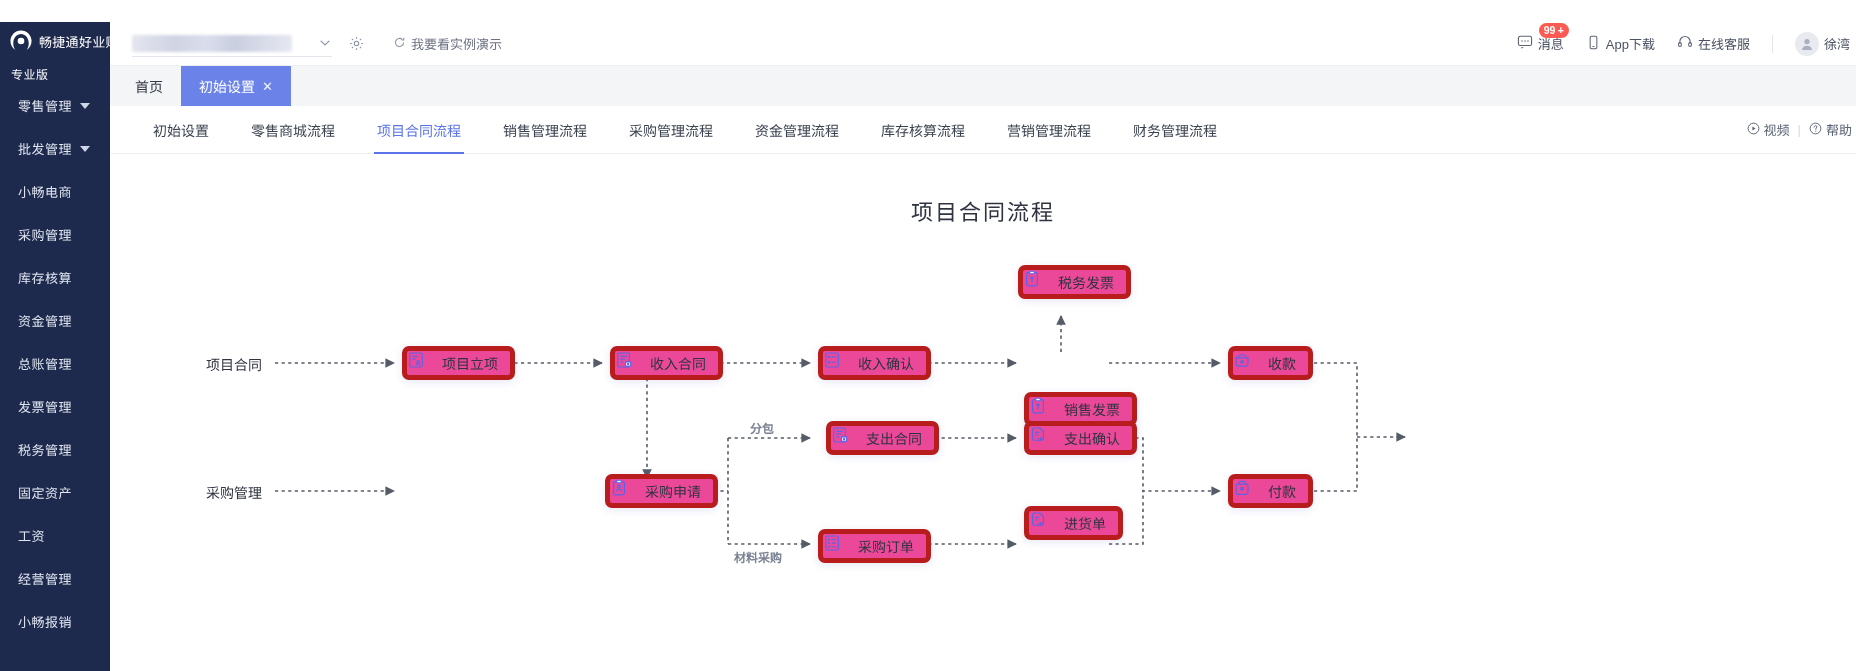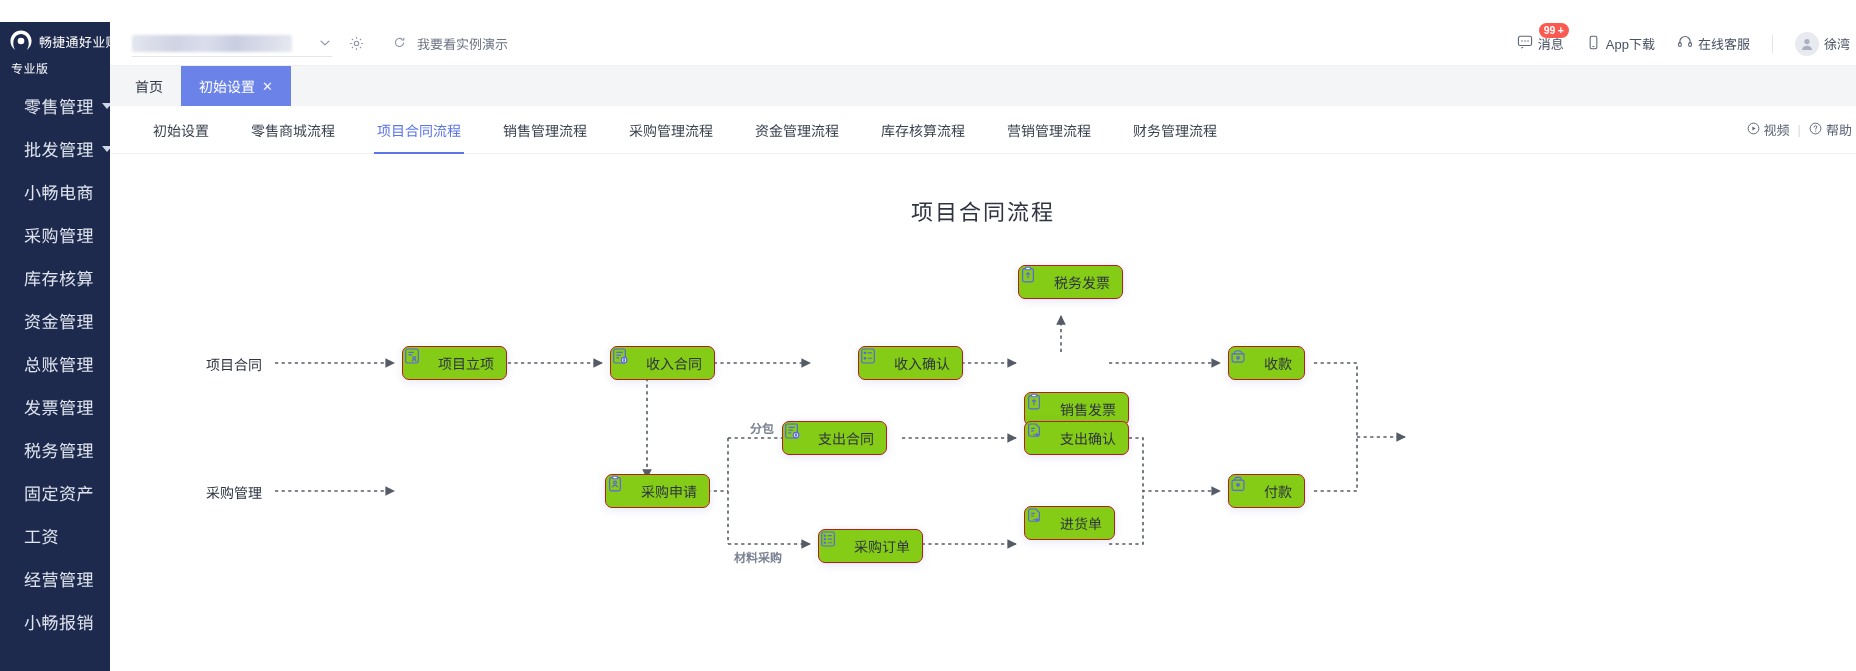--- a/index.html
+++ b/index.html
@@ -22,27 +22,27 @@
     overflow: hidden;
   }
   .brand { position: relative; height: 56px; padding: 6px 0 0 8px; }
   .brand-row { display: flex; align-items: center; gap: 5px; }
   .brand-logo { width: 26px; height: 26px; flex: 0 0 26px; }
   .brand-name {
     color: #ffffff; font-size: 13px; white-space: nowrap;
     letter-spacing: .3px; font-weight: 500;
   }
   .brand-sub {
-    color: #ffffff; font-size: 12px; margin-left: 3px; margin-top: 5px;
+    color: #ffffff; font-size: 12px; margin-left: 3px; margin-top: 11px;
     letter-spacing: .5px;
   }
   .menu { margin-top: 6px; }
   .menu-item {
     height: 43px; display: flex; align-items: center;
-    padding-left: 24px; color: #dfe4ef; font-size: 17px;
+    padding-left: 18px; color: #dfe4ef; font-size: 13px;
     letter-spacing: .5px; cursor: pointer; white-space: nowrap;
   }
   .caret {
     width: 0; height: 0; margin-left: 8px;
     border-left: 5px solid transparent; border-right: 5px solid transparent;
     border-top: 6px solid #cfd6e6;
   }
 
   
   .topbar {
@@ -56,21 +56,21 @@
     border-bottom: 1px solid #e2e5ec; position: relative;
   }
   .org-mask {
     width: 160px; height: 17px; border-radius: 2px;
     background: linear-gradient(100deg,#e4e6ef 0%,#cfd3e3 28%,#dadeec 46%,#c9cee0 64%,#e7e9f1 100%);
     filter: blur(1.6px);
   }
   .chev-down { width: 14px; height: 14px; color:#9aa2b4; }
   .gear { margin-left: 16px; color:#8b93a6; display:flex; }
   .demo-link {
-    margin-left: 28px; display: flex; align-items: center; gap: 11px;
+    margin-left: 28px; display: flex; align-items: center; gap: 5px;
     color: #6b7280; font-size: 13px; cursor: pointer; white-space: nowrap;
   }
   .spacer { flex: 1 1 auto; }
   .hdr-actions { display:flex; align-items:center; gap: 22px; padding-right: 6px; }
   .hdr-item {
     display: flex; align-items: center; gap: 5px;
     color: #4a5263; font-size: 13px; cursor: pointer; position: relative;
     white-space: nowrap;
   }
   .badge {
@@ -130,22 +130,22 @@
   .diagram-title {
     position: absolute; left: 0; right: 0; top: 40px;
     text-align: center; font-size: 22px; color: #2f3440; letter-spacing: 2px;
   }
   .flow { position: absolute; inset: 0; }
   .flow svg { position: absolute; left: 0; top: 0; }
 
   .node {
     position: absolute;
     height: 34px;
-    background: #84cc16;
-    border: 1px solid #b91c1c;
+    background: #ec4899;
+    border: 5px solid #b91c1c;
     border-radius: 7px;
     box-shadow: 0 2px 8px rgba(99,110,190,.16);
     display: flex; align-items: center; gap: 7px;
     padding: 0 12px 0 10px;
     font-size: 14px; color: #2f3440; white-space: nowrap;
     cursor: pointer;
   }
   .node .ico { width: 18px; height: 18px; flex: 0 0 18px; display:flex; }
   .lane-label {
     position: absolute; font-size: 14px; color: #2f3440; white-space: nowrap; text-align: right;
@@ -427,21 +427,21 @@
           <svg viewBox="0 0 20 20" width="18" height="18" fill="none" stroke="#5b63e8" stroke-width="1.3">
             <rect x="3" y="2.2" width="13" height="15.6" rx="2"></rect>
             <path d="M6 6h7M6 9h5M6 12h3"></path>
             <circle cx="14.6" cy="14.6" r="3" fill="#fff"></circle>
             <path d="M13.4 13.5h2.4M13.4 15.2h2.4M14.6 16.4v-3.3"></path>
           </svg>
         </span>
         <span>收入合同</span>
       </div>
 
-      <div class="node" style="left:748px; top:192px;">
+      <div class="node" style="left:708px; top:192px;">
         <span class="ico">
           <svg viewBox="0 0 20 20" width="18" height="18" fill="none" stroke="#5b63e8" stroke-width="1.3">
             <rect x="3" y="2.2" width="14" height="15.6" rx="2"></rect>
             <rect x="5.3" y="5.2" width="2.6" height="2.6" rx=".5" fill="#5b63e8" stroke="none"></rect>
             <rect x="5.3" y="11.2" width="2.6" height="2.6" rx=".5" fill="#5b63e8" stroke="none"></rect>
             <path d="M9.8 6.5h4.6M9.8 12.5h4.6"></path>
           </svg>
         </span>
         <span>收入确认</span>
       </div>
@@ -485,21 +485,21 @@
           <svg viewBox="0 0 20 20" width="18" height="18" fill="none" stroke="#5b63e8" stroke-width="1.3">
             <rect x="4" y="3" width="12" height="14.6" rx="2"></rect>
             <rect x="7.4" y="1.4" width="5.2" height="2.8" rx="1" fill="#fff"></rect>
             <circle cx="10" cy="8.4" r="1.6"></circle>
             <path d="M7 13.6c.5-1.6 1.6-2.4 3-2.4s2.5.8 3 2.4"></path>
           </svg>
         </span>
         <span>采购申请</span>
       </div>
 
-      <div class="node" style="left:672px; top:267px;">
+      <div class="node" style="left:716px; top:267px;">
         <span class="ico">
           <svg viewBox="0 0 20 20" width="18" height="18" fill="none" stroke="#5b63e8" stroke-width="1.3">
             <rect x="3" y="2.2" width="13" height="15.6" rx="2"></rect>
             <path d="M6 6h7M6 9h5M6 12h3"></path>
             <circle cx="14.6" cy="14.6" r="3" fill="#fff"></circle>
             <path d="M13.4 13.5h2.4M13.4 15.2h2.4M14.6 16.4v-3.3"></path>
           </svg>
         </span>
         <span>支出合同</span>
       </div>

